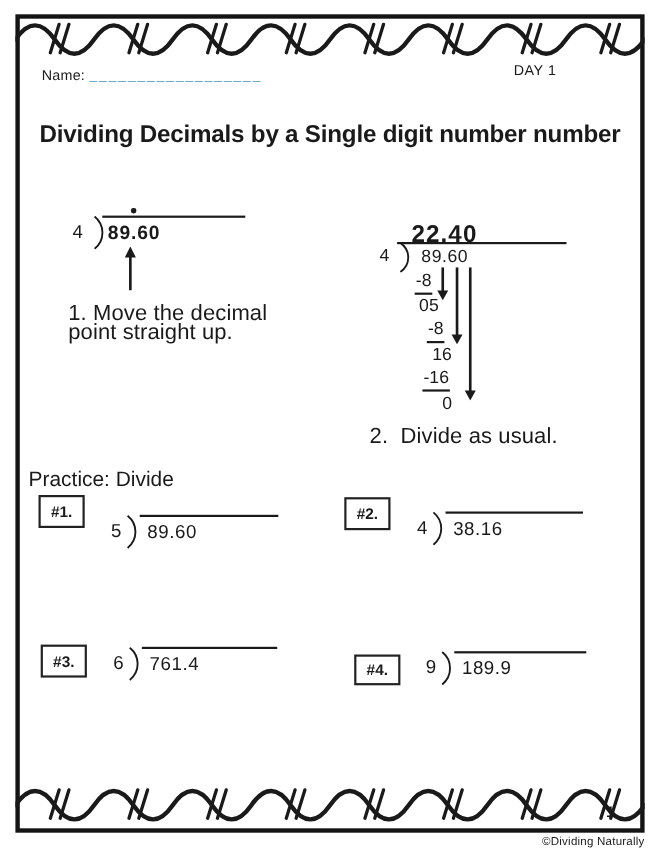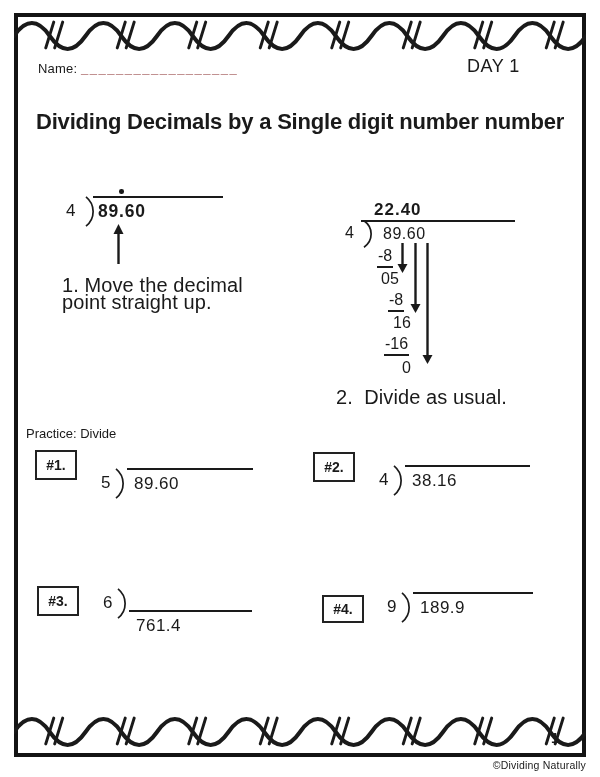--- a/index.html
+++ b/index.html
@@ -11,22 +11,22 @@
   .abs{position:absolute;}
   .frame{
     position:absolute; left:14px; top:13px; width:572px; height:744px;
     border:4px solid #141414; box-sizing:border-box;
   }
   .wave{position:absolute; left:14px;}
   .wave-top{top:14px;}
   .wave-bottom{top:710px;}
 
   .name-row{font-size:13px; letter-spacing:.2px;}
-  .u-line{letter-spacing:1.5px; font-weight:bold; color:#7f1d1d;}
-  .day{font-size:18px; letter-spacing:.5px;}
+  .u-line{letter-spacing:1.5px; font-weight:bold; color:#0369a1;}
+  .day{font-size:13px; letter-spacing:.5px;}
   .title{
     left:36px; top:109px; width:556px; font-size:22px; font-weight:bold;
     letter-spacing:-.2px; white-space:nowrap;
   }
 
   
   .vinculum{height:2px; background:var(--ink);}
   .num{white-space:nowrap;}
   .bold{font-weight:bold;}
   .dot{width:4.5px;height:4.5px;border-radius:50%;background:var(--ink);}
@@ -40,21 +40,21 @@
   .pre{white-space:pre;}
 
   .step{position:absolute; font-size:16px; line-height:16px;}
   .step.u{border-bottom:2px solid var(--ink); padding:0 1px 2px 1px;}
 
   .pbox{
     position:absolute; width:42px; height:30px; border:2px solid #222;
     box-sizing:border-box; display:flex; align-items:center; justify-content:center;
     font-size:14px; font-weight:bold; background:#fff;
   }
-  .practice-label{font-size:13px;}
+  .practice-label{font-size:19px;}
   .pagenum{font-size:14px; font-weight:bold;}
   .credit{font-size:10.5px; letter-spacing:.2px;}
 </style>
 </head>
 <body>
 
 <div class="page">
 
   <svg width="0" height="0" style="position:absolute">
     <defs>
@@ -95,21 +95,21 @@
       <path d="M6.5,40 V9" stroke="#1a1a1a" stroke-width="2.4" fill="none"></path>
       <polygon points="1.5,10 11.5,10 6.5,0" fill="#1a1a1a"></polygon>
     </svg>
     <div class="abs caption" style="left:62px; top:277px;">
       <div>1. Move the decimal</div>
       <div>point straight up.</div>
     </div>
   </div>
 
   <div>
-    <span class="abs num bold" style="left:374px; top:200px; font-size:17px; letter-spacing:1px;">22.40</span>
+    <span class="abs num bold" style="left:374px; top:200px; font-size:22px; letter-spacing:1px;">22.40</span>
     <div class="abs vinculum" style="left:361px; top:220px; width:154px;"></div>
     <span class="abs num" style="left:345px; top:224px; font-size:16px;">4</span>
     <svg class="abs" style="left:362px; top:220px;" width="13" height="28" viewBox="0 0 13 28">
       <path d="M2 .8 C11.5 7.5 11.5 20.5 2 27.2" stroke="#1a1a1a" stroke-width="1.7" fill="none"></path>
     </svg>
     <span class="abs num" style="left:383px; top:225px; font-size:16px; letter-spacing:.5px;">89.60</span>
 
     <span class="step u" style="left:377px; top:248px;">-8</span>
     <span class="step" style="left:381px; top:271px;">05</span>
     <span class="step u" style="left:388px; top:292px;">-8</span>
@@ -152,21 +152,21 @@
     </svg>
     <span class="ld-dividend" style="width:125px;">38.16</span>
   </div>
 
   <div class="pbox" style="left:37px; top:586px;">#3.</div>
   <div class="longdiv" style="left:103px; top:588px;">
     <span class="ld-divisor">6</span>
     <svg class="ld-paren" width="13" height="31" viewBox="0 0 13 31">
       <path d="M2 .8 C11.5 8.5 11.5 22.5 2 30.2" stroke="#1a1a1a" stroke-width="1.7" fill="none"></path>
     </svg>
-    <span class="ld-dividend" style="width:123px;margin-top:22px;">761.4</span>
+    <span class="ld-dividend" style="width:123px;">761.4</span>
   </div>
 
   <div class="pbox" style="left:322px; top:595px; height:28px;">#4.</div>
   <div class="longdiv" style="left:387px; top:592px;">
     <span class="ld-divisor">9</span>
     <svg class="ld-paren" width="13" height="31" viewBox="0 0 13 31">
       <path d="M2 .8 C11.5 8.5 11.5 22.5 2 30.2" stroke="#1a1a1a" stroke-width="1.7" fill="none"></path>
     </svg>
     <span class="ld-dividend" style="width:120px;">189.9</span>
   </div>

